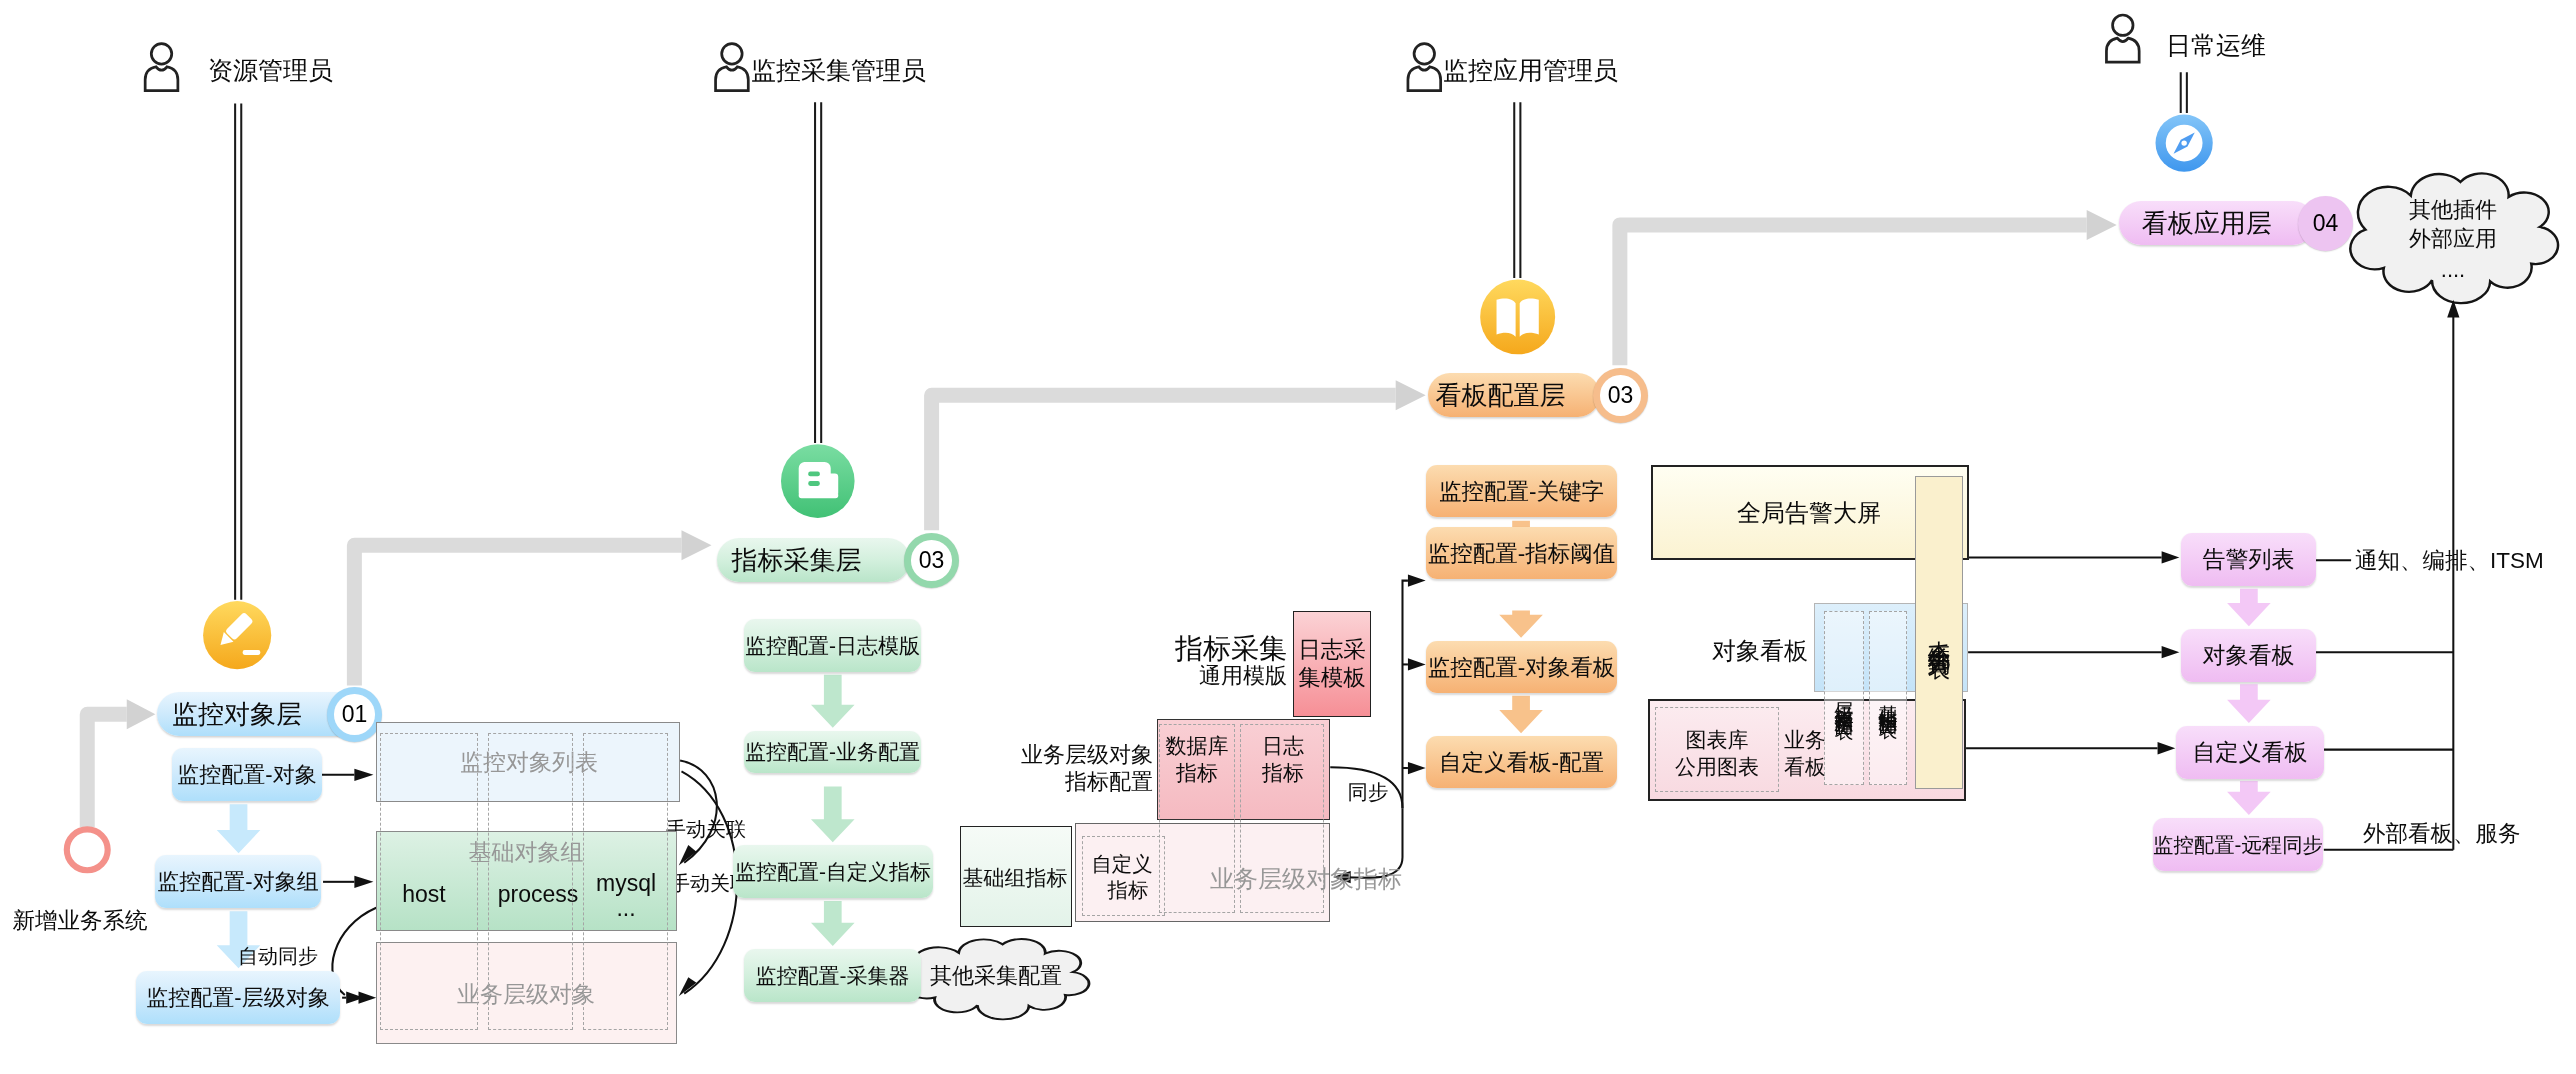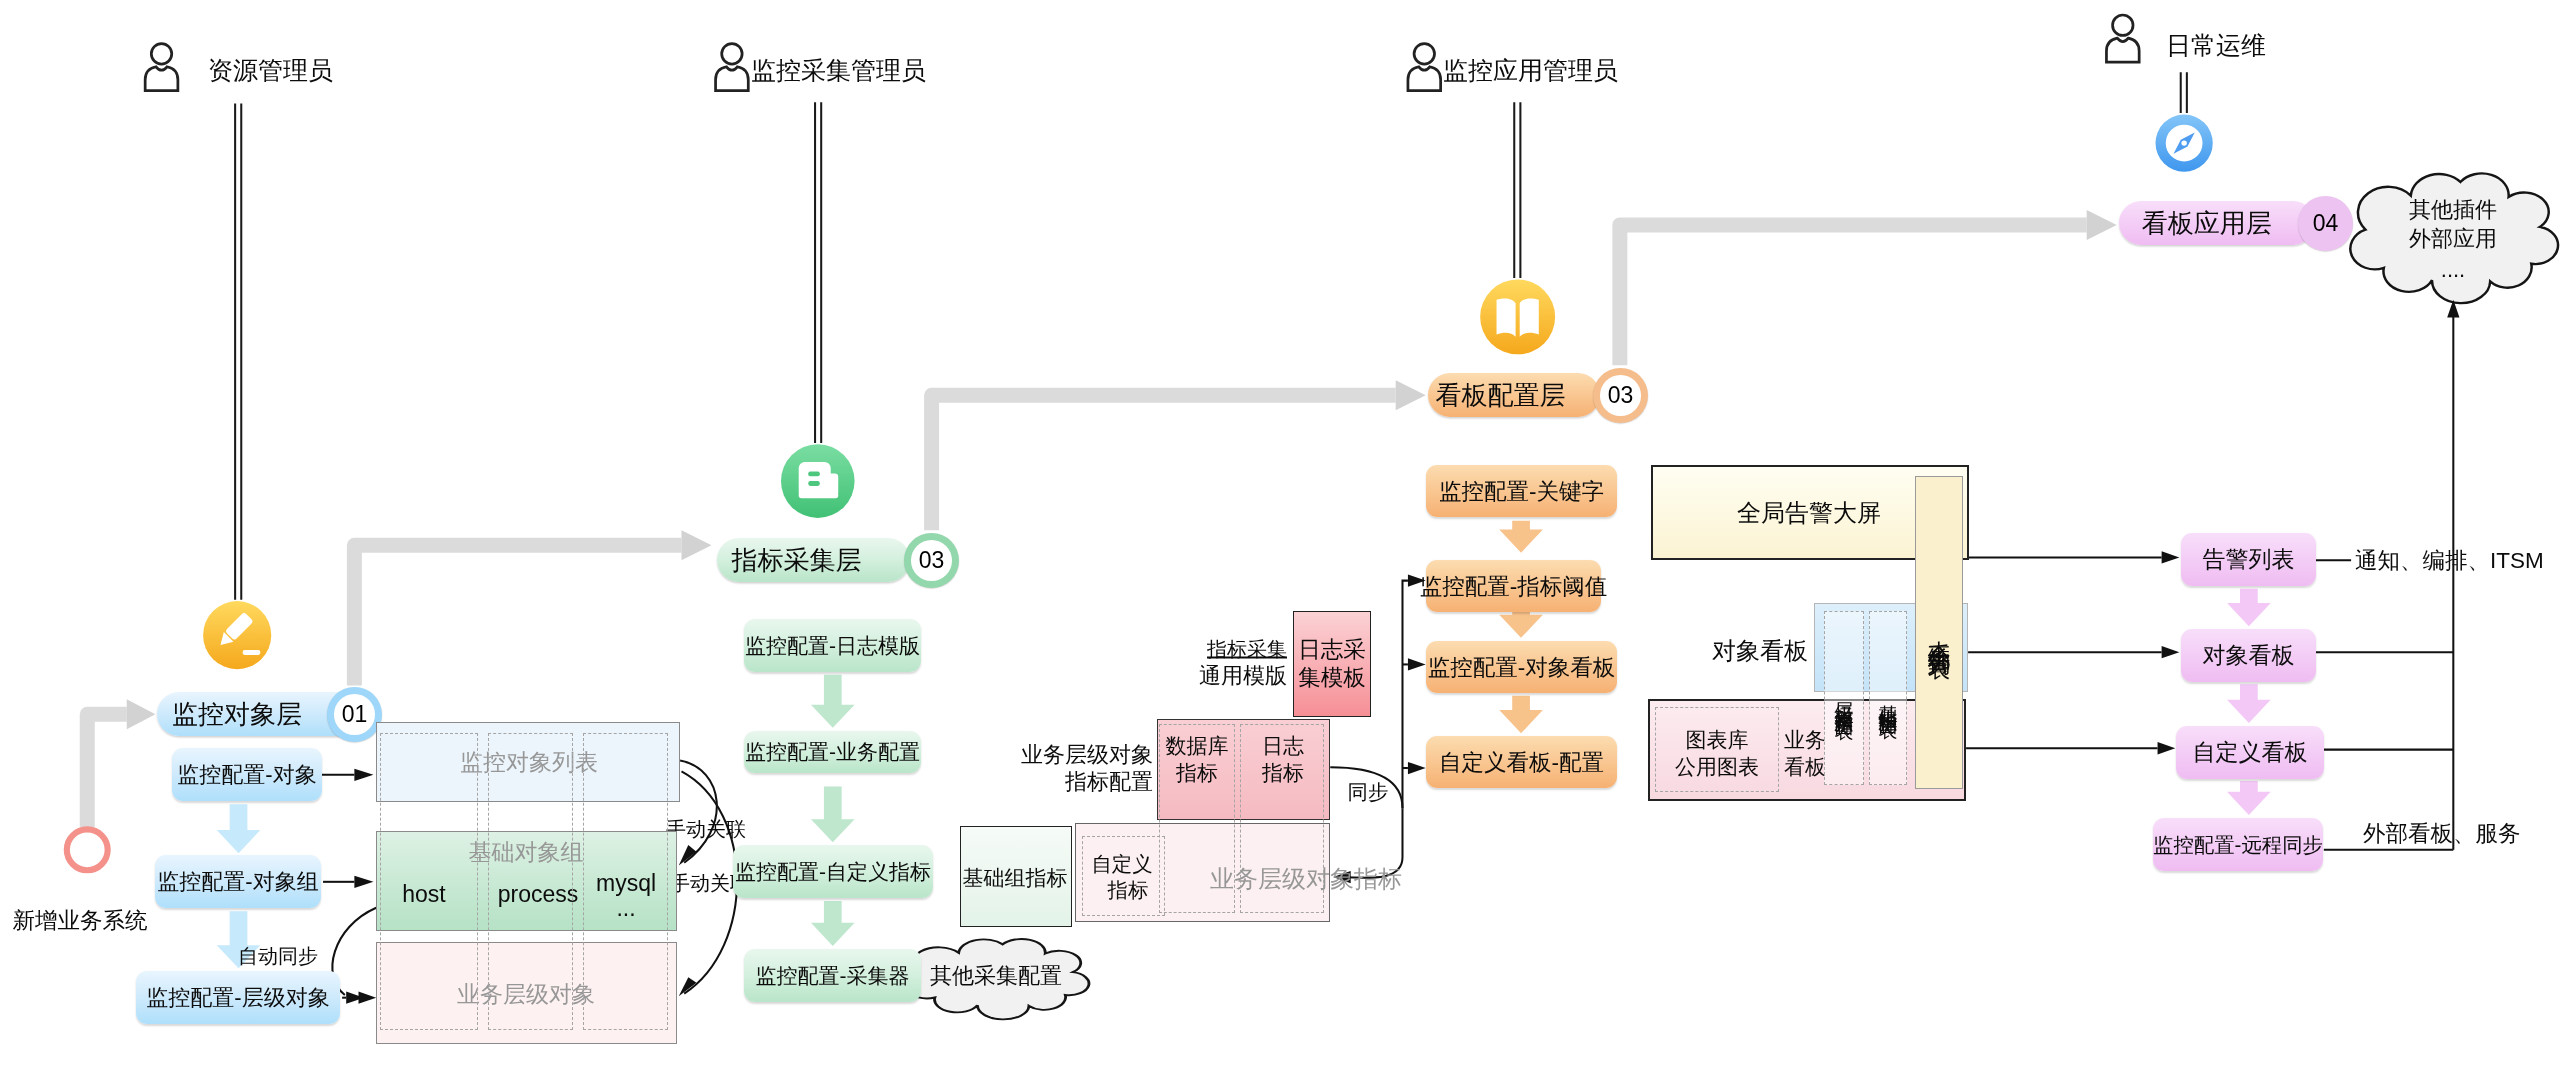--- a/index.html
+++ b/index.html
@@ -269,21 +269,21 @@
 </div>
 <div class="box rb greenp" style="left:733px;top:845px;width:200px;height:53px;font-size:21px;">
   <span>监控配置-自定义指标</span>
 </div>
 <div class="box rb greenp" style="left:744px;top:949px;width:177px;height:53px;font-size:21px;">
   <span>监控配置-采集器</span>
 </div>
 
 <div class="lbl" style="left:996px;top:976px;font-size:22px;">其他采集配置</div>
 
-<div class="lbl ra" style="left:1287px;top:649px;font-size:20px;text-decoration:underline;">指标采集</div>
+<div class="lbl ra" style="left:1287px;top:649px;font-size:28px;">指标采集</div>
 <div class="lbl ra" style="left:1287px;top:676px;font-size:22px;">通用模版</div>
 
 <div class="panel" style="left:1293px;top:611px;width:78px;height:106px;background:linear-gradient(180deg,#fbd2d5,#f68f96);border:1.7px solid #222;"></div>
 <div class="lbl" style="left:1332px;top:649px;font-size:22.5px;text-align:center;">日志采</div>
 <div class="lbl" style="left:1332px;top:677px;font-size:22.5px;">集模板</div>
 
 <div class="lbl ra" style="left:1153px;top:755px;font-size:22px;">业务层级对象</div>
 <div class="lbl ra" style="left:1153px;top:782px;font-size:22px;">指标配置</div>
 
 <div class="panel" style="left:1157px;top:719px;width:173px;height:101px;background:linear-gradient(180deg,#f9cfd4,#f5bac1);border:1.7px solid #333;"></div>
@@ -302,21 +302,21 @@
 <div class="lbl" style="left:1128px;top:890px;font-size:20.4px;">指标</div>
 
 <div class="panel" style="left:960px;top:826px;width:112px;height:101px;background:linear-gradient(180deg,#f6fbf7,#e3f3e9);border:1.7px solid #222;"></div>
 <div class="lbl" style="left:1015px;top:878px;font-size:21px;">基础组指标</div>
 
 <div class="lbl" style="left:1368px;top:792px;font-size:20.4px;">同步</div>
 
 <div class="box rb og" style="left:1426px;top:465px;width:191px;height:52px;font-size:22.5px;">
   <span>监控配置-关键字</span>
 </div>
-<div class="box rb og" style="left:1426px;top:560px;width:175px;height:52px;font-size:22.5px;">
+<div class="box rb og" style="left:1426px;top:527px;width:191px;height:52px;font-size:22.5px;">
   <span>监控配置-指标阈值</span>
 </div>
 <div class="box rb og" style="left:1426px;top:641px;width:191px;height:52px;font-size:22.5px;">
   <span>监控配置-对象看板</span>
 </div>
 <div class="box rb og" style="left:1426px;top:736px;width:191px;height:52px;font-size:22.5px;">
   <span>自定义看板-配置</span>
 </div>
 
 <div class="panel" style="left:1651px;top:465px;width:318px;height:95px;background:linear-gradient(180deg,#fffef2,#fbf3d2);border:2px solid #222;"></div>

